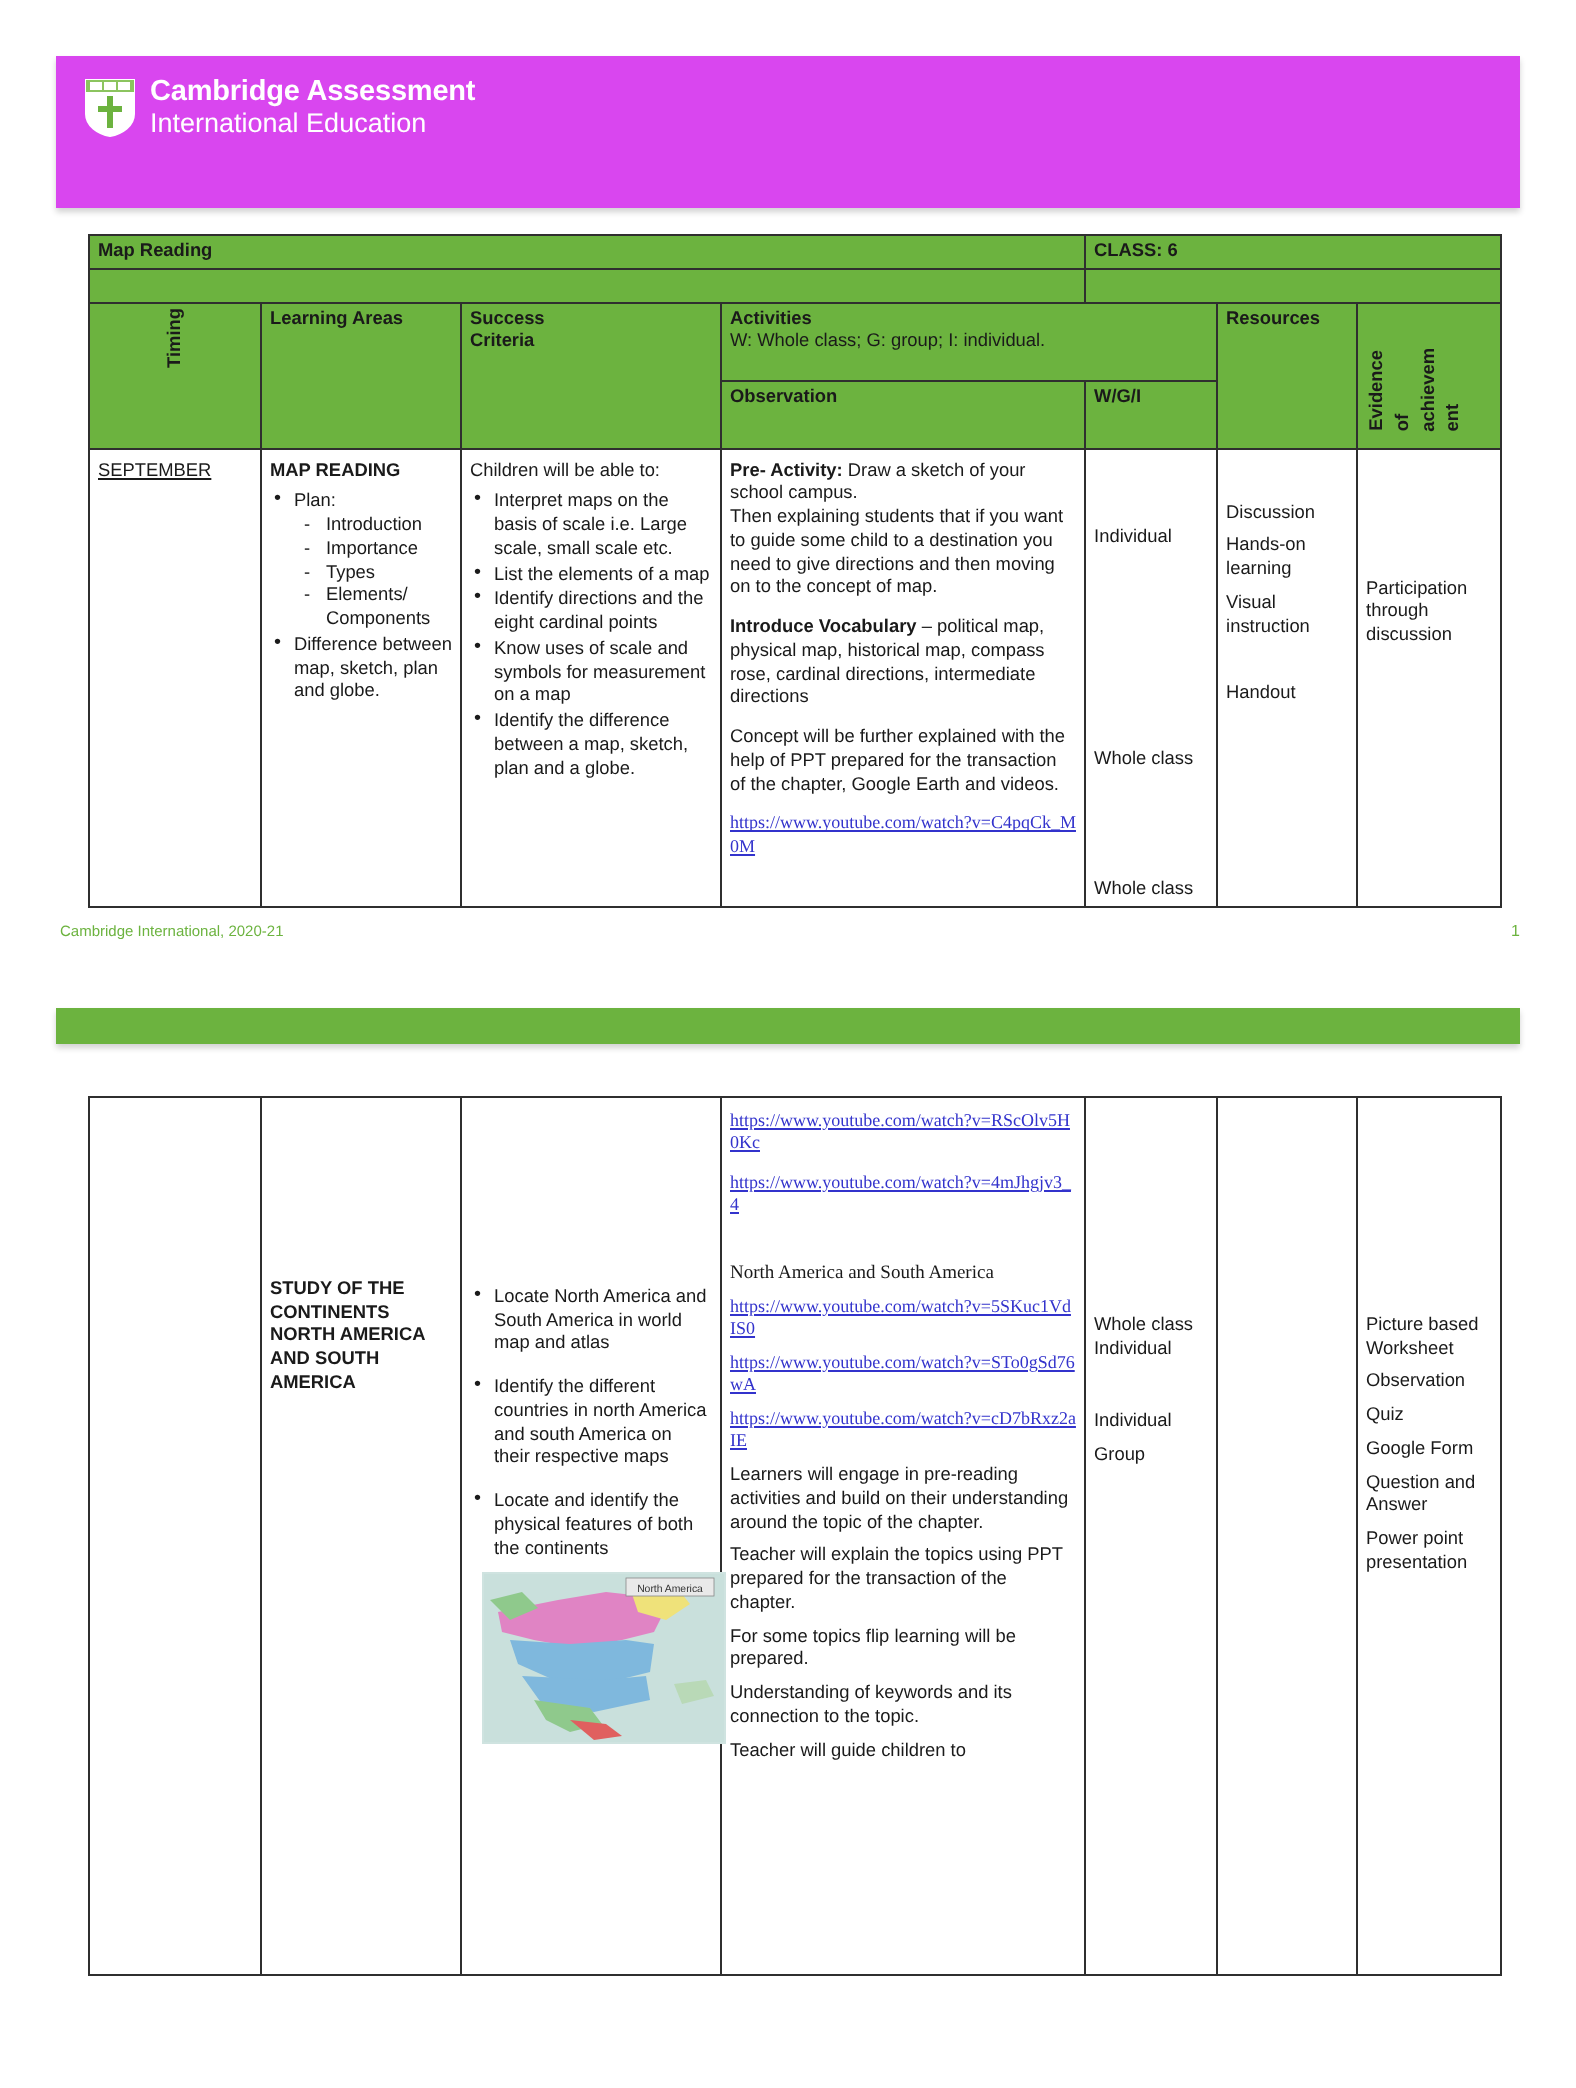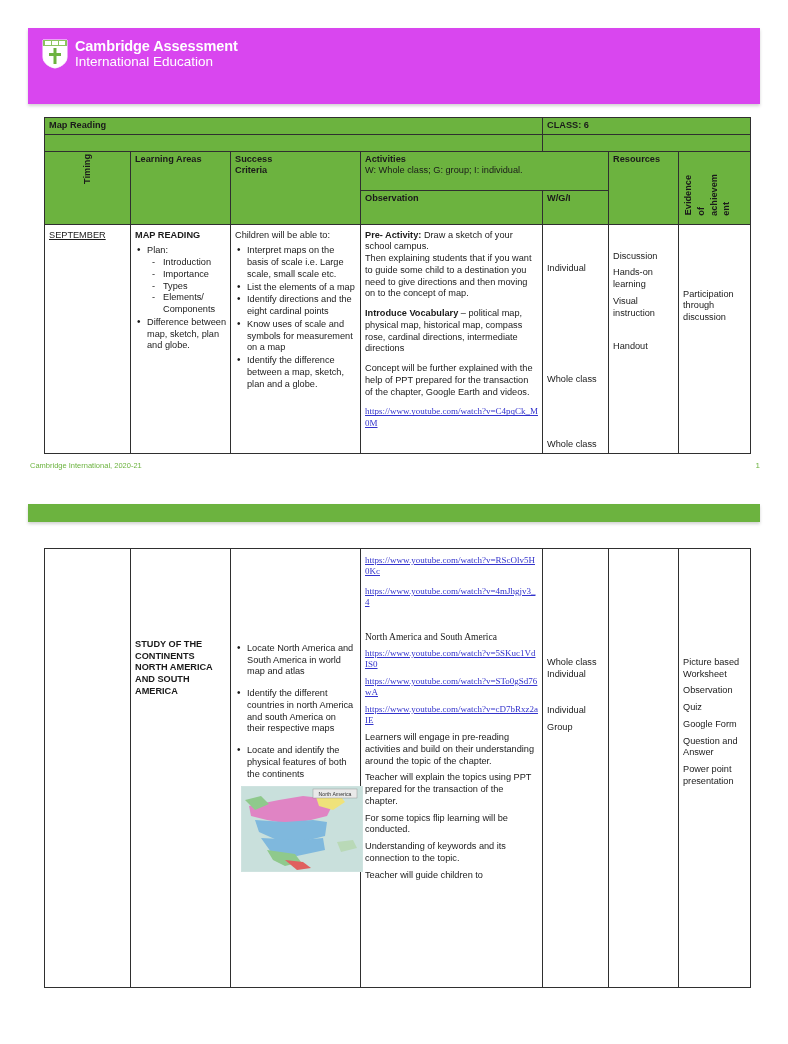--- a/index.html
+++ b/index.html
@@ -414,21 +414,21 @@
               <span class="lnk">https://www.youtube.com/watch?v=5SKuc1VdIS0</span>
               <div class="smallgap"></div>
               <span class="lnk">https://www.youtube.com/watch?v=STo0gSd76wA</span>
               <div class="smallgap"></div>
               <span class="lnk">https://www.youtube.com/watch?v=cD7bRxz2aIE</span>
               <div class="smallgap"></div>
               <div>Learners will engage in pre-reading activities and build on their understanding around the topic of the chapter.</div>
               <div class="smallgap"></div>
               <div>Teacher will explain the topics using PPT prepared for the transaction of the chapter.</div>
               <div class="smallgap"></div>
-              <div>For some topics flip learning will be conducted.</div>
+              <div>For some topics flip learning will be prepared.</div>
               <div class="smallgap"></div>
               <div>Understanding of keywords and its connection to the topic.</div>
               <div class="smallgap"></div>
               <div>Teacher will guide children to</div>
             </td>
             <td style="padding-top:108px">
               <div>Whole class</div>
               <div>Individual</div>
               <div style="height:25px"></div>
               <div>Individual</div>

